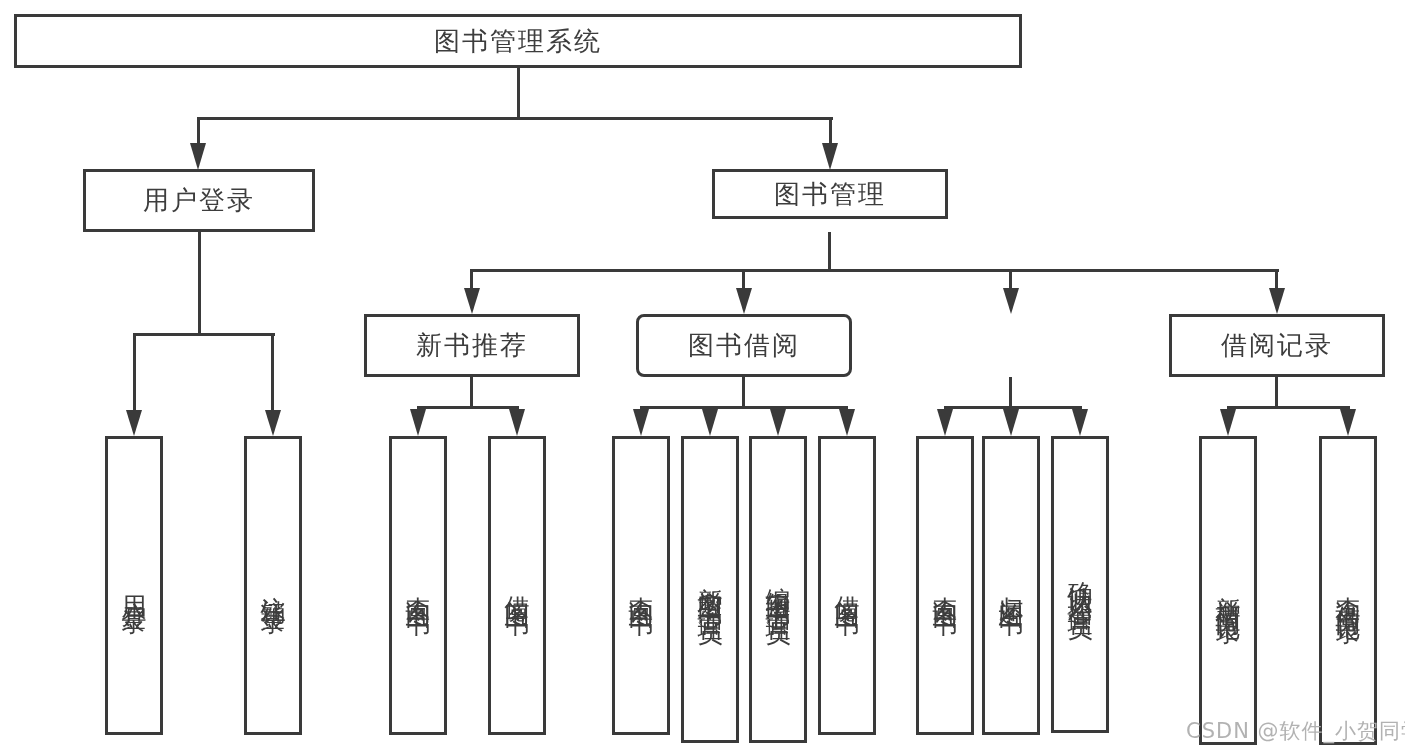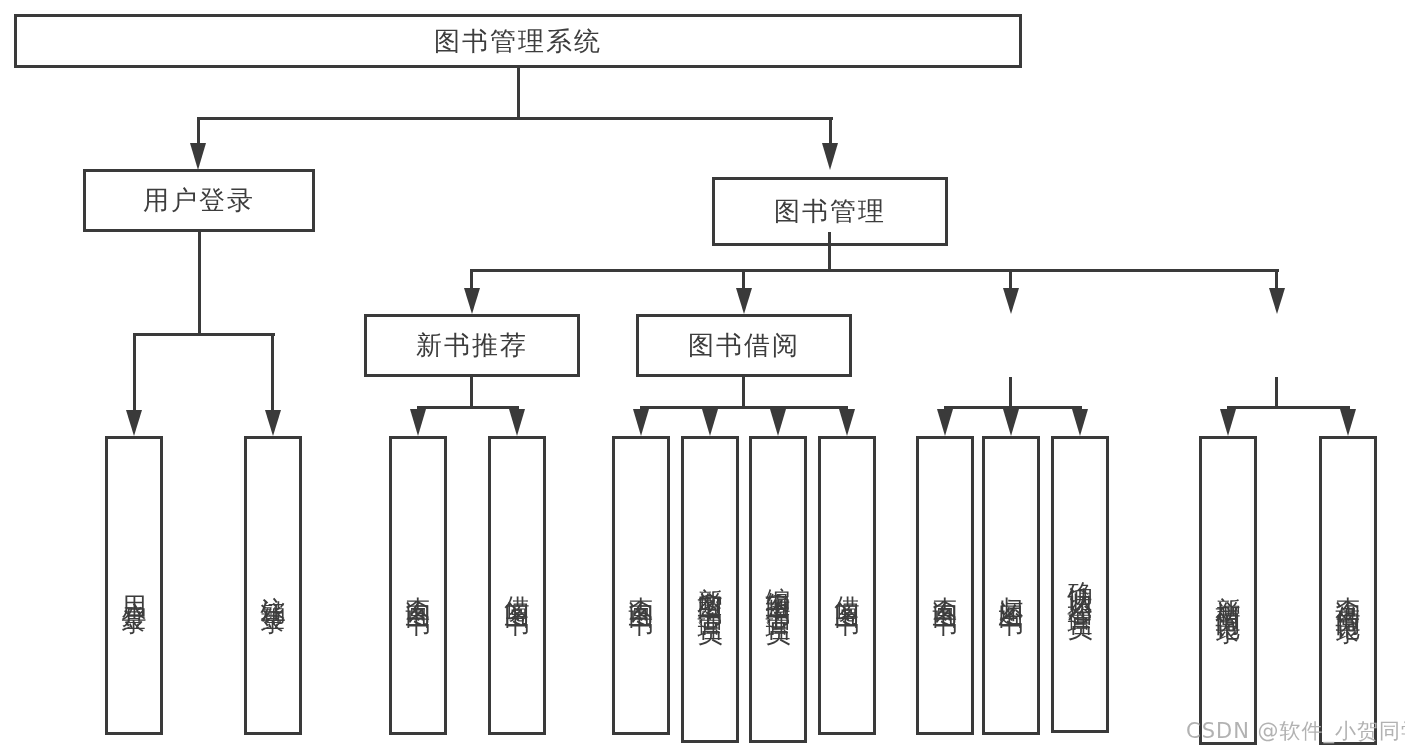--- a/index.html
+++ b/index.html
@@ -57,21 +57,21 @@
   <div class="lv" style="left:517px;top:68px;height:50px;"></div>
   <div class="lh" style="left:197px;top:117px;width:636px;"></div>
   <div class="lv" style="left:197px;top:119px;height:25px;"></div>
   <div class="arr" style="left:190px;top:143px;"></div>
   <div class="lv" style="left:829px;top:119px;height:25px;"></div>
   <div class="arr" style="left:822px;top:143px;"></div>
 
   <div class="hbox" style="left:83px;top:169px;width:232px;height:63px;">
     <span>用户登录</span>
   </div>
-  <div class="hbox" style="left:712px;top:169px;width:236px;height:69px;margin-top:8px;">
+  <div class="hbox" style="left:712px;top:169px;width:236px;height:50px;">
     <span>图书管理</span>
   </div>
 
   <div class="lv" style="left:198px;top:232px;height:103px;"></div>
   <div class="lh" style="left:133px;top:333px;width:142px;"></div>
   <div class="lv" style="left:133px;top:335px;height:75px;"></div>
   <div class="arr" style="left:126px;top:410px;border-top-width:26px;"></div>
   <div class="lv" style="left:271px;top:335px;height:75px;"></div>
   <div class="arr" style="left:265px;top:410px;border-top-width:26px;"></div>
 
@@ -82,22 +82,25 @@
   <div class="lv" style="left:742px;top:272px;height:16px;"></div>
   <div class="arr" style="left:736px;top:288px;border-top-width:26px;"></div>
   <div class="lv" style="left:1009px;top:272px;height:16px;"></div>
   <div class="arr" style="left:1003px;top:288px;border-top-width:26px;"></div>
   <div class="lv" style="left:1275px;top:272px;height:16px;"></div>
   <div class="arr" style="left:1269px;top:288px;border-top-width:26px;"></div>
 
   <div class="hbox" style="left:364px;top:314px;width:216px;height:63px;text-align:center;">
     <span>新书推荐</span>
   </div>
-  <div class="hbox" style="left:636px;top:314px;width:216px;height:63px;">
+  <div class="hbox" style="left:636px;top:314px;width:216px;height:63px;border-radius:8px;">
     <span>图书借阅</span>
+  </div>
+  <div class="hbox" style="left:1169px;top:314px;width:216px;height:63px;">
+    <span>借阅记录</span>
   </div>
 
   <div class="lv" style="left:470px;top:377px;height:30px;"></div>
   <div class="lh" style="left:417px;top:406px;width:102px;"></div>
   <div class="arr" style="left:410px;top:409px;"></div>
   <div class="arr" style="left:509px;top:409px;"></div>
 
   <div class="lv" style="left:742px;top:377px;height:30px;"></div>
   <div class="lh" style="left:640px;top:406px;width:208px;"></div>
   <div class="arr" style="left:633px;top:409px;"></div>

